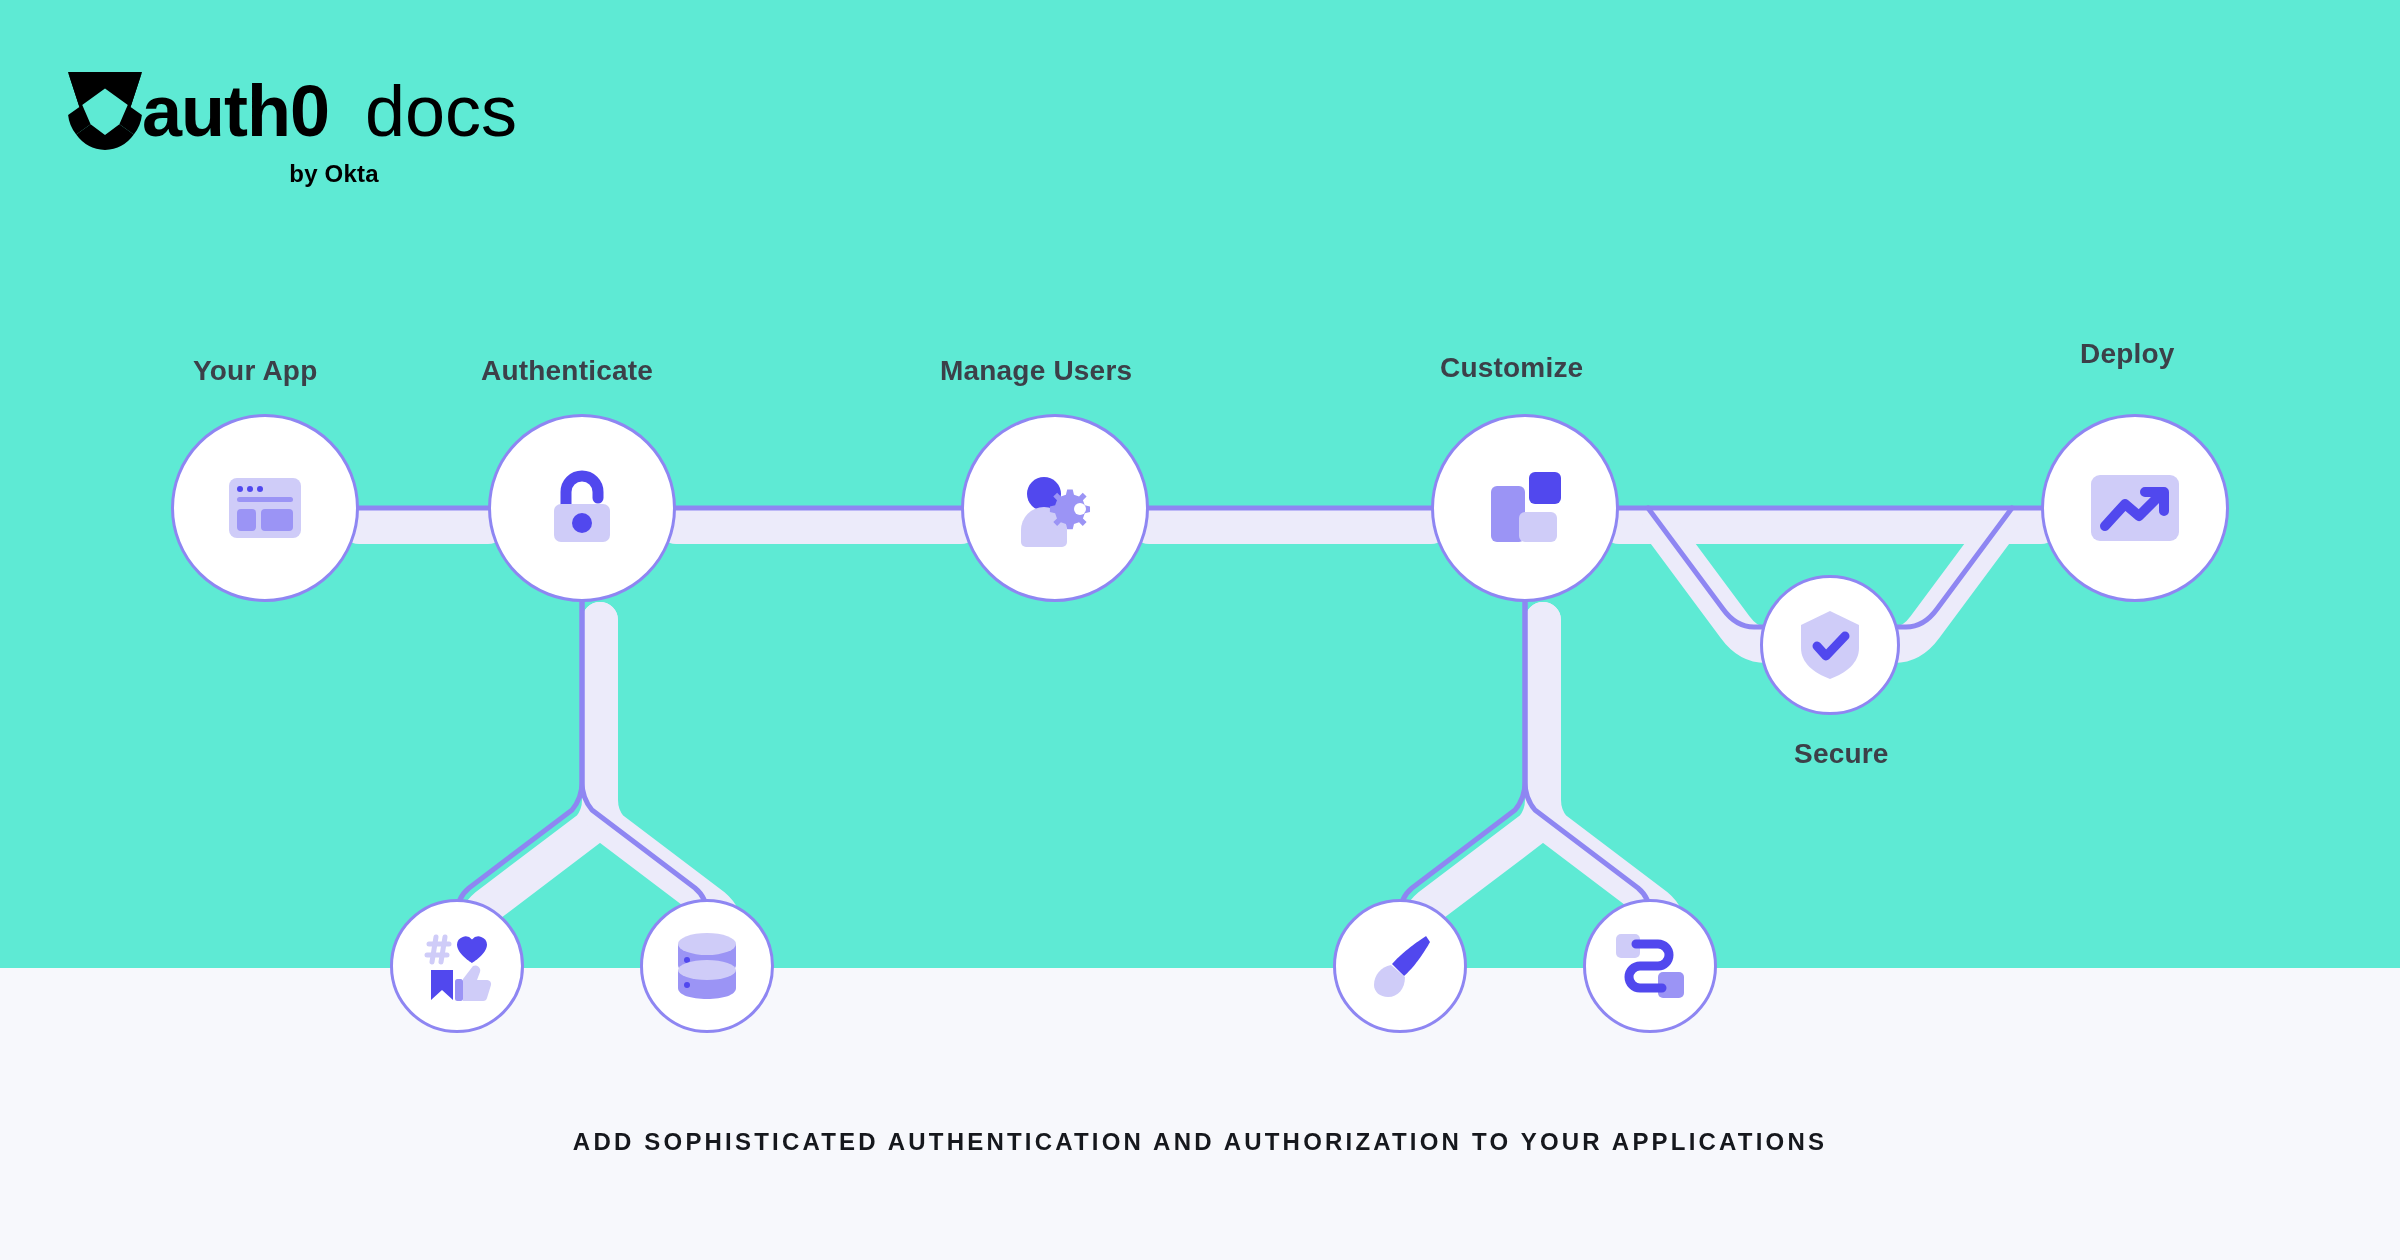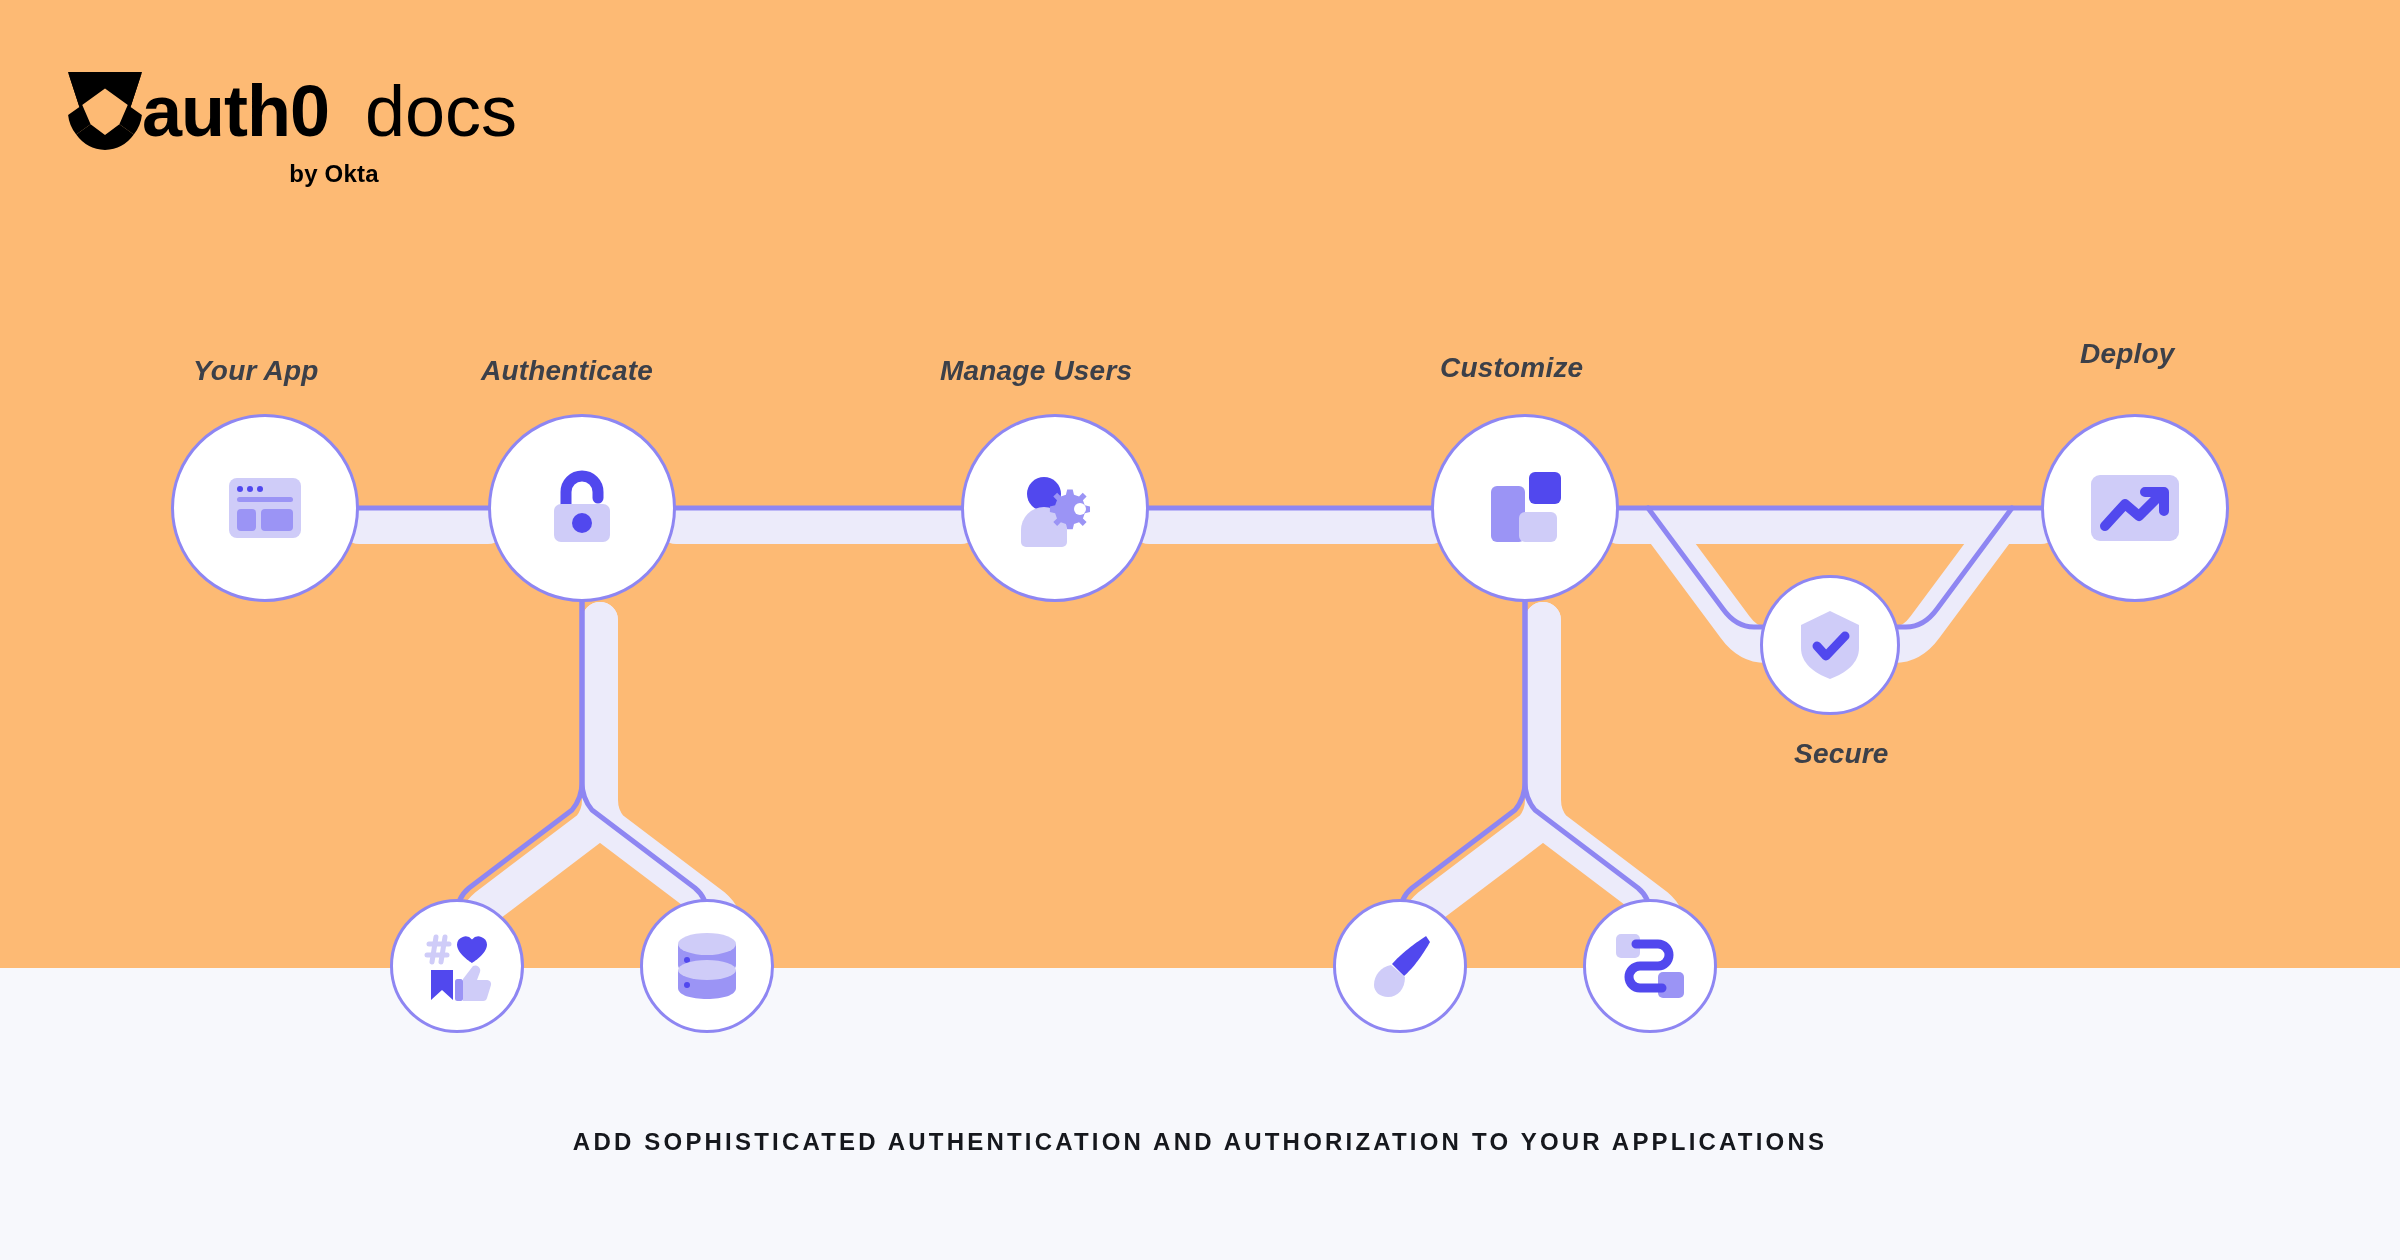--- a/index.html
+++ b/index.html
@@ -2,40 +2,40 @@
 <html><head>
 <meta charset="utf-8">
 <style>
   * { box-sizing: border-box; margin: 0; padding: 0; }
   html, body {
     width: 2400px; height: 1260px;
     background: #F7F8FC;
     font-family: "Liberation Sans", sans-serif;
     overflow: hidden;
   }
-  #stage { position: relative; width: 2400px; height: 968px; background: #fdba74; }
+  #stage { position: relative; width: 2400px; height: 968px; background: #5eead4; }
 
   
   #logo-area { position: absolute; left: 68px; top: 72px; display: flex; align-items: flex-start; }
   #logo-mark { width: 74px; height: 78px; flex: none; }
   #logo-text-wrap { display: flex; flex-direction: column; }
   #logo-row { display: flex; align-items: baseline; }
   .logo-word {
     font-size: 72px; line-height: 78px; color: #000;
     letter-spacing: -1px; font-weight: 700;
     font-family: "Liberation Sans", sans-serif;
   }
   .logo-word.thin { font-weight: 400; margin-left: 36px; letter-spacing: 0px; }
   #logo-byline {
     font-size: 24px; color: #000; font-weight: 700;
     align-self: center; margin-top: 10px; letter-spacing: 0.2px; margin-left: 9px;
   }
 
   
-  #diagram { position: absolute; left: 0; top: 0; width: 2400px; height: 1260px; font-style: italic; }
+  #diagram { position: absolute; left: 0; top: 0; width: 2400px; height: 1260px; }
   #wires { position: absolute; left: 0; top: 0; width: 2400px; height: 1260px; }
 
   .node { position: absolute; border-radius: 50%; background: #FFFFFF;
           border: 3px solid #8E86F2; display: flex; align-items: center;
           justify-content: center; }
   .node.big   { width: 188px; height: 188px; }
   .node.mid   { width: 140px; height: 140px; }
   .node.small { width: 134px; height: 134px; }
 
   .node-label {

